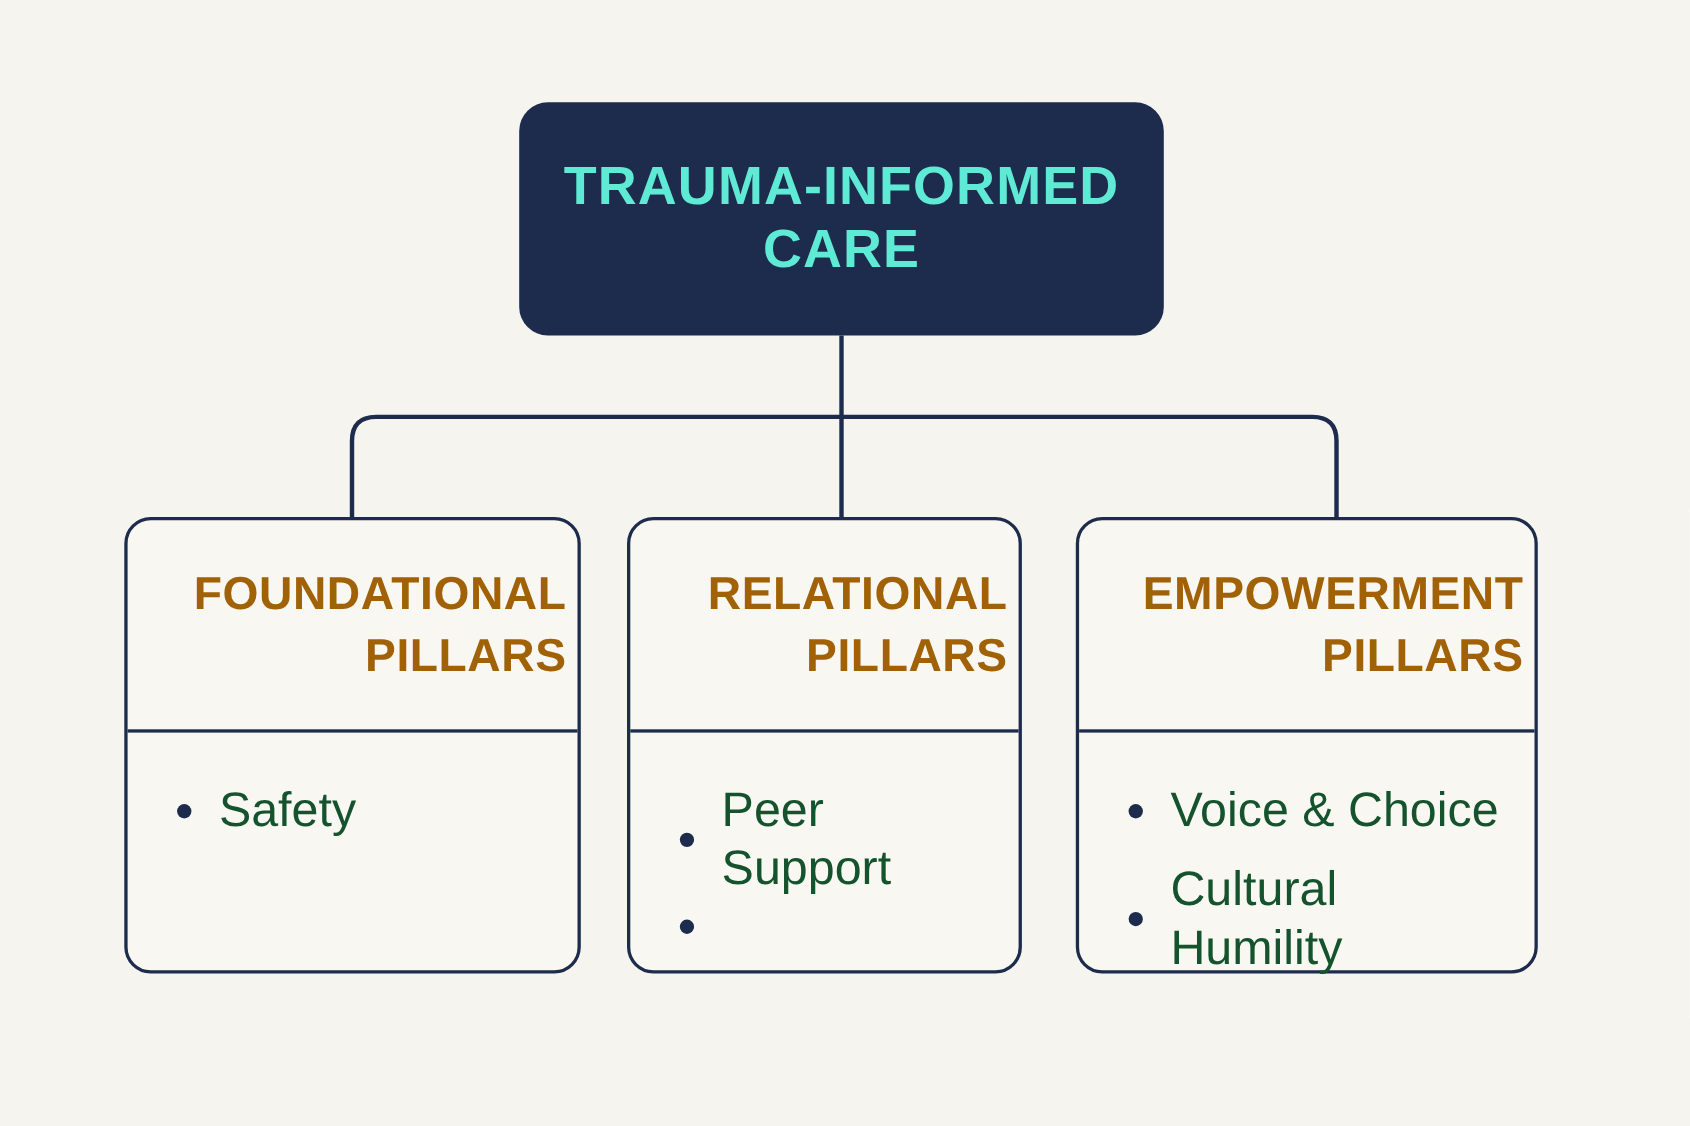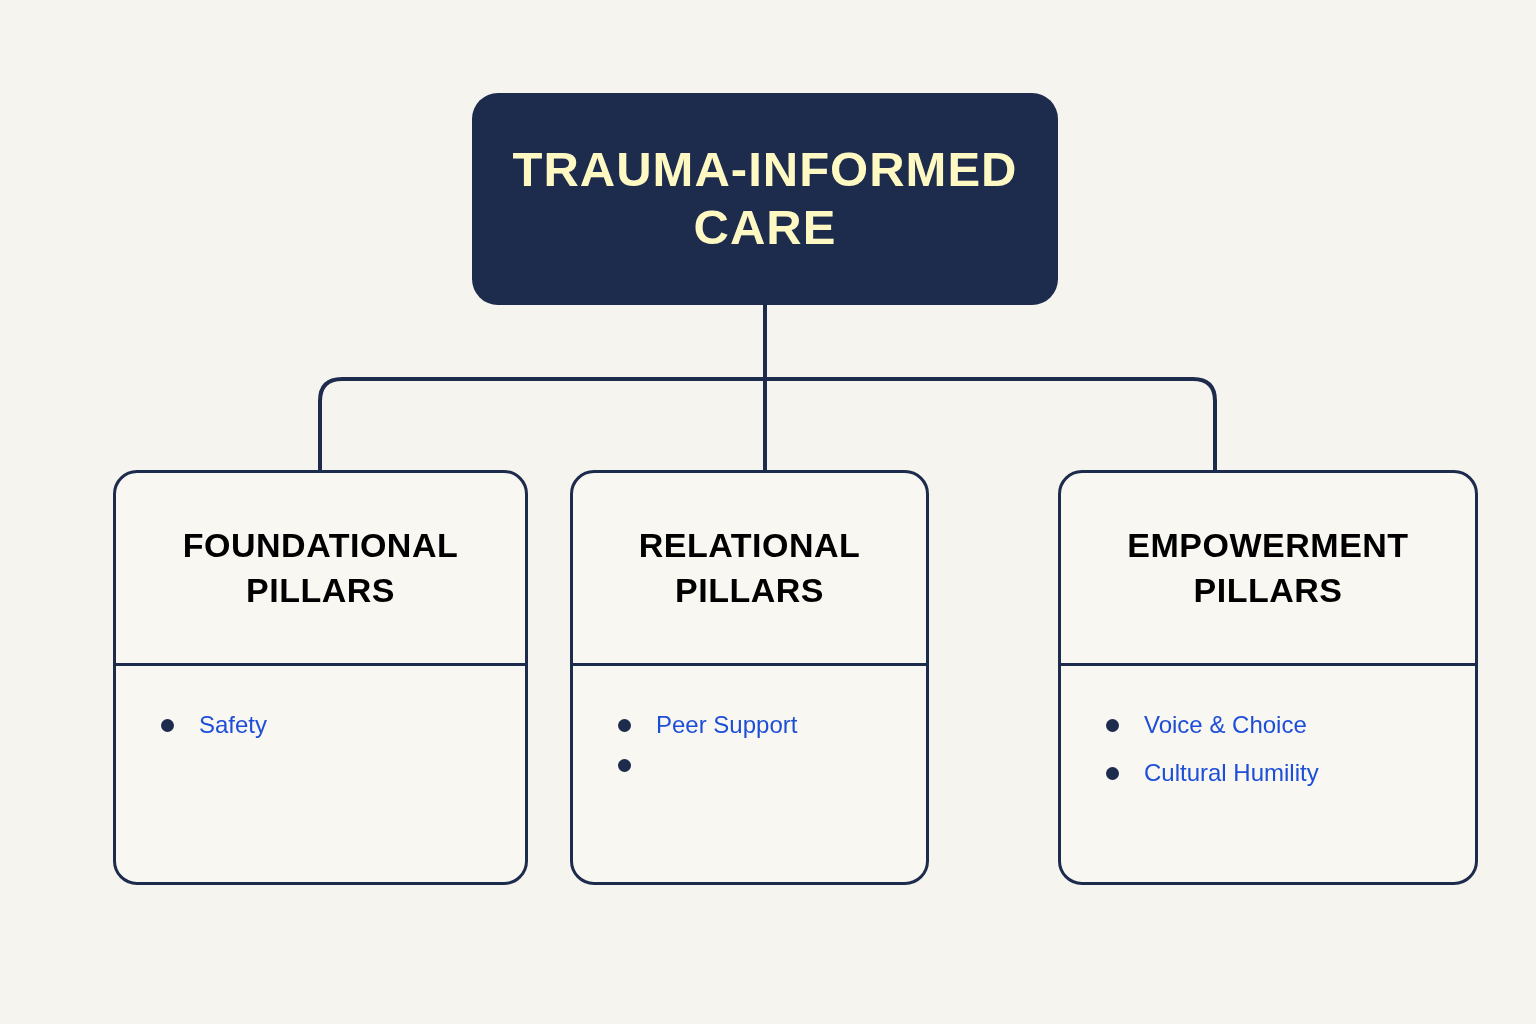--- a/index.html
+++ b/index.html
@@ -13,55 +13,55 @@
   .connectors{
     position:absolute;left:0;top:0;width:1536px;height:1024px;
   }
   .root-node{
     position:absolute;left:472px;top:93px;width:586px;height:212px;
     background:#1d2b4c;border-radius:26px;
     display:flex;align-items:center;justify-content:center;
     box-sizing:border-box;padding:0 24px;
   }
   .root-title{
-    color:#fef9c3;font-size:49px;font-weight:bold;
+    color:#5eead4;font-size:49px;font-weight:bold;
     letter-spacing:1px;text-align:center;line-height:1.18;
   }
   .pillar-card{
     position:absolute;top:470px;height:415px;
     background:#f9f7f1;border:3.5px solid #1d2b4c;border-radius:24px;
     box-sizing:border-box;display:flex;flex-direction:column;
   }
   .card-1{left:113px;width:415px;}
   .card-2{left:570px;width:359px;}
-  .card-3{left:1058px;width:420px;}
+  .card-3{left:978px;width:420px;}
   .card-header{
     height:193px;flex:0 0 193px;
     border-bottom:3.5px solid #1d2b4c;
     display:flex;align-items:center;justify-content:center;
     box-sizing:border-box;padding:0 10px;
   }
   .card-heading{
-    color:#000000;font-size:34px;font-weight:bold;
-    letter-spacing:0.5px;text-align:center;line-height:1.33;
+    color:#a16207;font-size:42px;font-weight:bold;
+    letter-spacing:0.5px;text-align:right;line-height:1.33;
   }
   .card-body{
     flex:1;display:flex;flex-direction:column;
     padding:45px 20px 0 45px;gap:19px;
     box-sizing:border-box;
   }
   .bullet-item{
     display:flex;align-items:center;
   }
   .bullet-dot{
     width:13px;height:13px;border-radius:50%;
     background:#1d2b4c;flex:0 0 13px;margin-right:25px;
   }
   .bullet-label{
-    color:#1d4ed8;font-size:24px;line-height:1.2;
+    color:#14532d;font-size:44px;line-height:1.2;
   }
 </style>
 </head>
 <body>
 
 <div class="canvas">
 
   <svg class="connectors" viewBox="0 0 1536 1024" aria-hidden="true">
     <path d="M765 305 L765 470" fill="none" stroke="#1d2b4c" stroke-width="4"></path>
     <path d="M320 470 L320 401 Q320 379 342 379 L1193 379 Q1215 379 1215 401 L1215 470" fill="none" stroke="#1d2b4c" stroke-width="4"></path>

